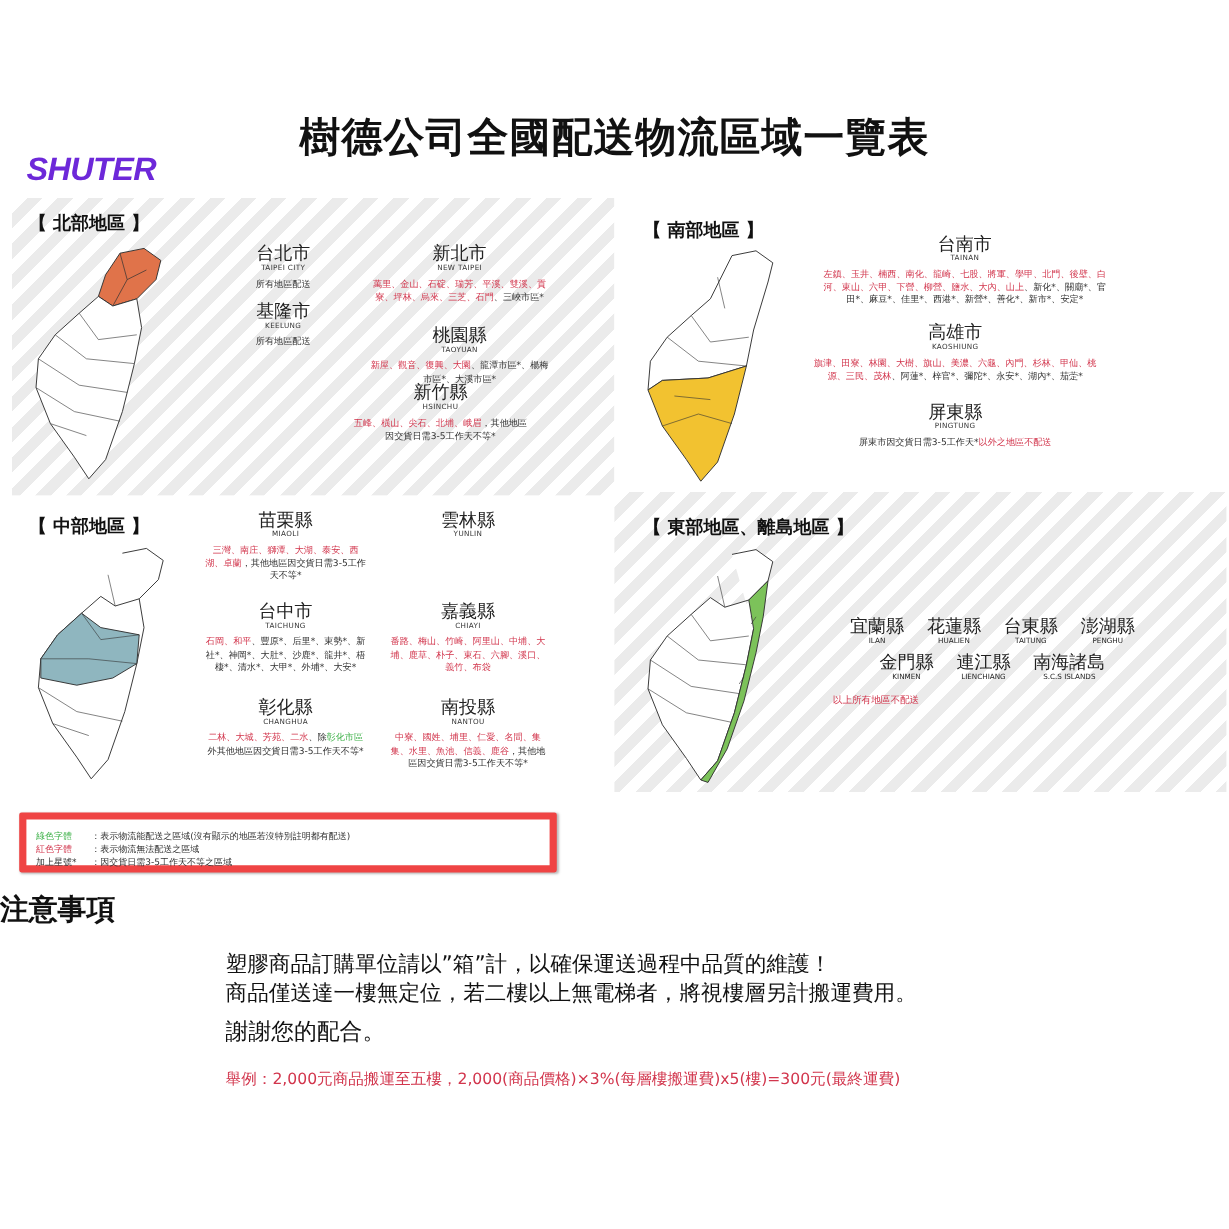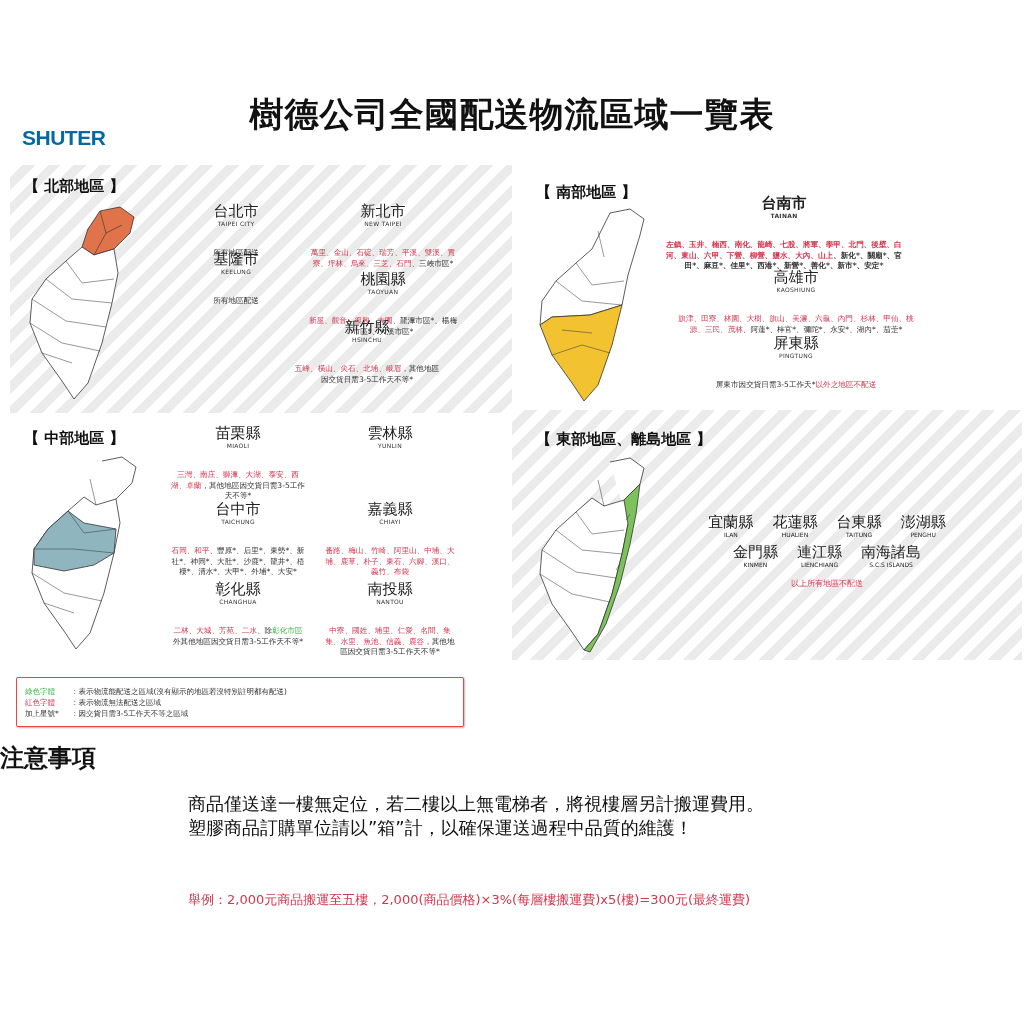--- a/index.html
+++ b/index.html
@@ -1,43 +1,43 @@
 <!DOCTYPE html>
 <html><head>
 <meta charset="utf-8">
 <style>
   * { box-sizing: border-box; margin: 0; padding: 0; }
   html, body { width: 1024px; height: 1024px; background: #ffffff; overflow: hidden; }
   body { position: relative; font-family: "DejaVu Sans", "Liberation Sans", sans-serif; color: #222; }
 
   .title { position: absolute; top: 92px; left: 0; width: 1024px; text-align: center; font-size: 34px; font-weight: bold; color: #111; letter-spacing: 1px; }
-  .logo { position: absolute; top: 126px; left: 22px; font-family: "Liberation Sans", sans-serif; font-size: 21px; font-weight: 900; color: #0369a1; letter-spacing: -0.5px; }
+  .logo { position: absolute; top: 126px; left: 22px; font-family: "Liberation Sans", sans-serif; font-size: 27px; font-weight: 900; font-style: italic; color: #6d28d9; letter-spacing: -0.5px; }
 
   .panel { position: absolute; background: repeating-linear-gradient(135deg, #ffffff 0px, #ffffff 9px, #ebebeb 9px, #ebebeb 18px); }
   .p-north { left: 10px; top: 165px; width: 502px; height: 248px; }
   .p-south { left: 512px; top: 165px; width: 510px; height: 248px; background: #fff; }
   .p-central { left: 10px; top: 413px; width: 502px; height: 250px; background: #fff; }
   .p-east { left: 512px; top: 410px; width: 510px; height: 250px; }
 
   .panel-label { position: absolute; font-size: 15px; font-weight: bold; color: #111; }
 
   .map { position: absolute; }
   .city { position: absolute; text-align: center; }
   .city .zh { font-size: 15px; color: #222; line-height: 17px; }
   .city .en { font-size: 6px; color: #333; line-height: 8px; letter-spacing: 0.3px; }
-  .city .desc { font-size: 7.6px; line-height: 10.5px; color: #333; margin-top: 20px; }
+  .city .desc { font-size: 7.6px; line-height: 10.5px; color: #333; margin-top: 4px; }
   .red { color: #d2364d; }
   .green { color: #3fb24a; }
   .dark { color: #333; }
 
   .east-city { display: inline-block; text-align: center; margin: 0 7px; }
   .east-city .zh { font-size: 15px; line-height: 17px; }
   .east-city .en { font-size: 6px; line-height: 8px; }
 
-  .legend { position: absolute; left: 16px; top: 677px; width: 448px; height: 50px; border: 1px solid #ef4444; border-radius: 2px; background: #fff; box-shadow: 1px 1px 2px #bbb; padding: 8px 0 0 8px; }
+  .legend { position: absolute; left: 16px; top: 677px; width: 448px; height: 50px; border: 6px solid #ef4444; border-radius: 2px; background: #fff; box-shadow: 1px 1px 2px #bbb; padding: 8px 0 0 8px; }
   .legend-row { display: flex; font-size: 7.5px; line-height: 11px; }
   .legend-row .k { width: 46px; }
   .legend-row .v { color: #333; }
 
   .notice-title { position: absolute; top: 742px; left: 0; width: 1024px; font-family: "DejaVu Serif", serif; font-weight: bold; font-size: 24px; color: #111; }
   .notice-lines { position: absolute; left: 188px; top: 792px; font-size: 18px; color: #111; line-height: 24px; }
   .notice-lines .thanks { margin-top: 8px; font-size: 19px; }
   .fee { position: absolute; left: 188px; top: 890px; font-size: 13px; color: #d2364d; line-height: 19px; }
 </style>
 </head>
@@ -82,21 +82,21 @@
 </div>
 
 <div class="panel p-south">
   <div class="panel-label" style="left:24px;top:18px;">【 南部地區 】</div>
   <svg class="map" style="left:20px;top:40px;" width="120" height="200" viewBox="0 0 120 200">
     <path d="M78 8 L98 4 L112 14 L108 30 L96 70 L90 100 L58 110 L20 112 L8 120 L10 96 L24 76 L44 58 L60 44 Z" fill="#fff" stroke="#333" stroke-width="0.8"></path>
     <path d="M44 58 L60 80 L92 76 M24 76 L50 96 L90 100 M66 26 L72 52" fill="none" stroke="#333" stroke-width="0.5"></path>
     <path d="M8 120 L20 112 L58 110 L90 100 L80 140 L66 180 L52 196 L40 178 L20 150 Z" fill="#f2c230" stroke="#333" stroke-width="0.8"></path>
     <path d="M20 150 L50 140 L78 148 M30 125 L60 128" fill="none" stroke="#333" stroke-width="0.5"></path>
   </svg>
-  <div class="city" style="left:154px;top:30px;width:236px;font-weight:bold;">
+  <div class="city" style="left:174px;top:30px;width:236px;">
     <div class="zh">台南市</div>
     <div class="en">TAINAN</div>
     <div class="desc"><span class="red">左鎮、玉井、楠西、南化、龍崎、七股、將軍、學甲、北門、後壁、白河、東山、六甲、下營、柳營、鹽水、大內、山上</span><span class="dark">、新化*、關廟*、官田*、麻豆*、佳里*、西港*、新營*、善化*、新市*、安定*</span></div>
   </div>
   <div class="city" style="left:166px;top:104px;width:236px;">
     <div class="zh">高雄市</div>
     <div class="en">KAOSHIUNG</div>
     <div class="desc"><span class="red">旗津、田寮、林園、大樹、旗山、美濃、六龜、內門、杉林、甲仙、桃源、三民、茂林</span><span class="dark">、阿蓮*、梓官*、彌陀*、永安*、湖內*、茄萣*</span></div>
   </div>
   <div class="city" style="left:166px;top:170px;width:236px;">
@@ -156,38 +156,39 @@
     <div class="east-city"><div class="zh">宜蘭縣</div><div class="en">ILAN</div></div>
     <div class="east-city"><div class="zh">花蓮縣</div><div class="en">HUALIEN</div></div>
     <div class="east-city"><div class="zh">台東縣</div><div class="en">TAITUNG</div></div>
     <div class="east-city"><div class="zh">澎湖縣</div><div class="en">PENGHU</div></div>
   </div>
   <div style="position:absolute;left:170px;top:134px;width:290px;text-align:center;">
     <div class="east-city"><div class="zh">金門縣</div><div class="en">KINMEN</div></div>
     <div class="east-city"><div class="zh">連江縣</div><div class="en">LIENCHIANG</div></div>
     <div class="east-city"><div class="zh">南海諸島</div><div class="en">S.C.S ISLANDS</div></div>
   </div>
-  <div class="red" style="position:absolute;left:170px;top:168px;width:290px;text-align:center;font-size:8px;">以上所有地區不配送</div>
+  <div class="red" style="position:absolute;left:182px;top:168px;width:290px;font-size:8px;">以上所有地區不配送</div>
 </div>
 
 <div class="legend">
   <div class="legend-row">
     <span class="k green">綠色字體</span>
       <span class="v">：表示物流能配送之區域(沒有顯示的地區若沒特別註明都有配送)</span>
   </div>
   <div class="legend-row">
     <span class="k red">紅色字體</span>
       <span class="v">：表示物流無法配送之區域</span>
   </div>
   <div class="legend-row">
     <span class="k dark">加上星號*</span>
       <span class="v">：因交貨日需3-5工作天不等之區域</span>
   </div>
 </div>
 
 <div class="notice-title">注意事項</div>
 <div class="notice-lines">
+  <div>塑膠商品訂購單位請以”箱”計，以確保運送過程中品質的維護！</div>
   <div>商品僅送達一樓無定位，若二樓以上無電梯者，將視樓層另計搬運費用。</div>
-  <div>塑膠商品訂購單位請以”箱”計，以確保運送過程中品質的維護！</div>
+  <div class="thanks">謝謝您的配合。</div>
 </div>
 <div class="fee">
   <div>舉例：2,000元商品搬運至五樓，2,000(商品價格)×3%(每層樓搬運費)x5(樓)=300元(最終運費)</div>
 </div>
 
 </body></html>

